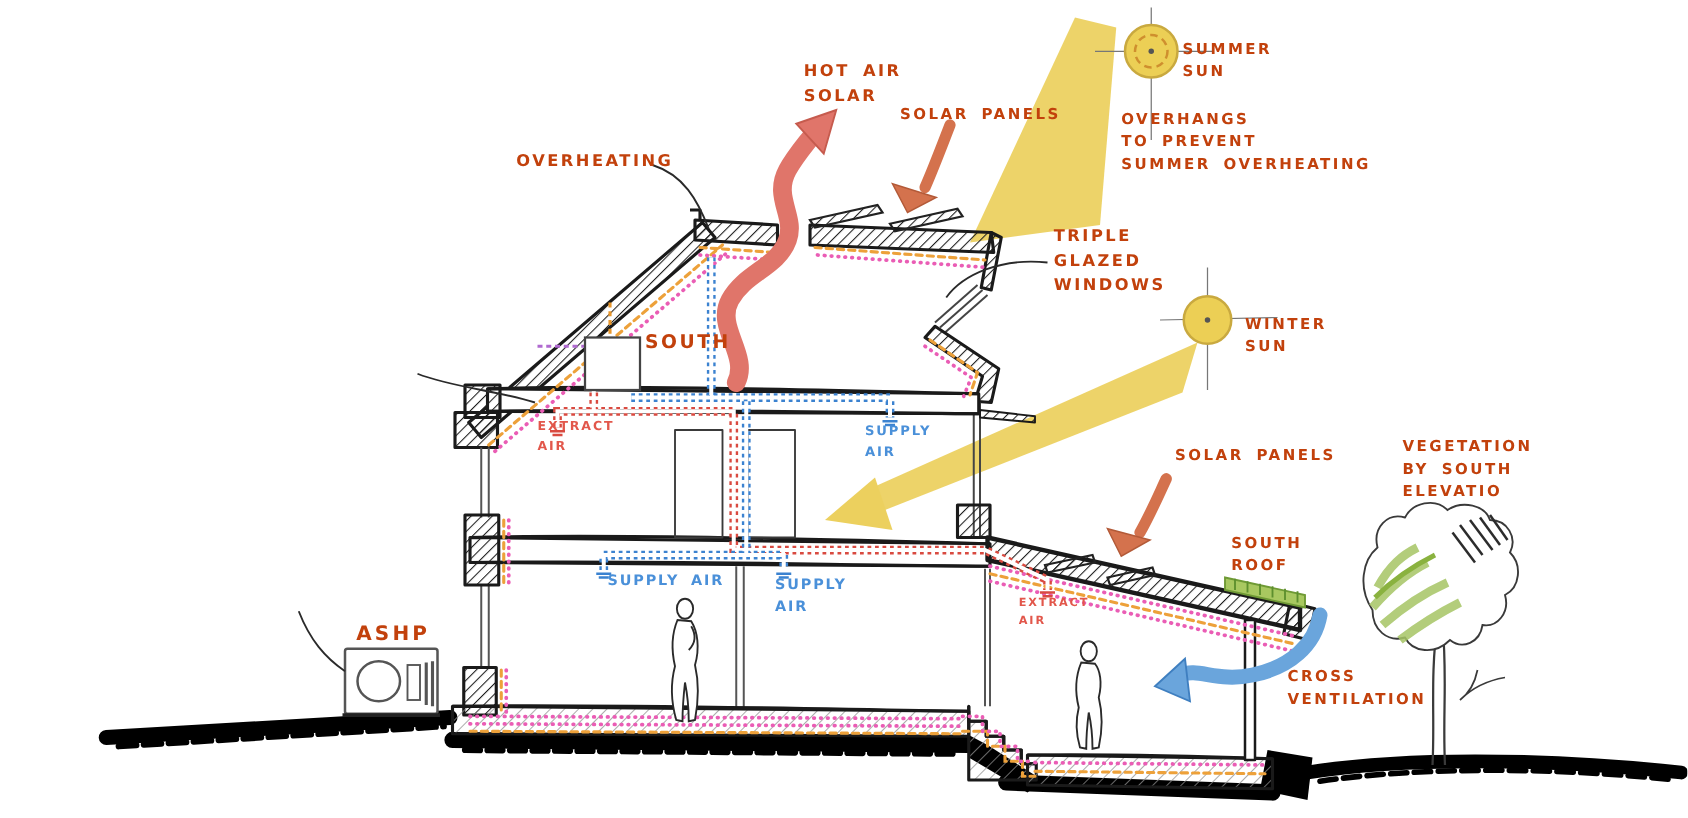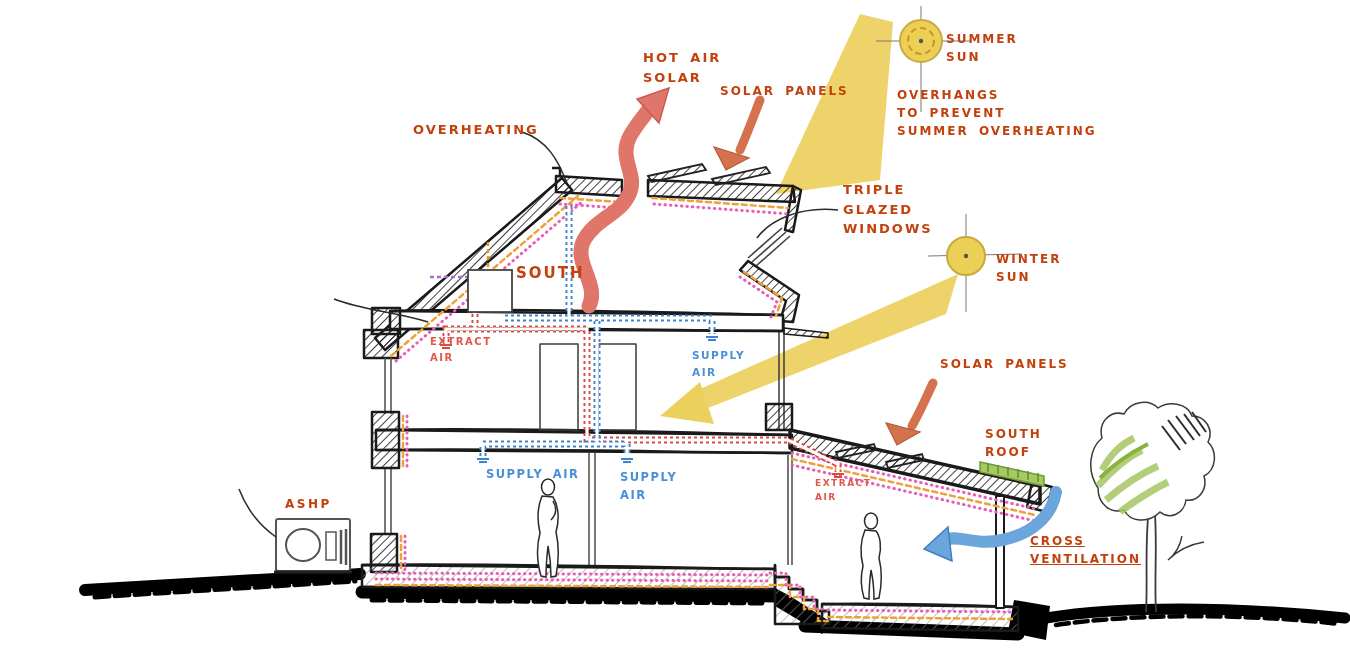--- a/index.html
+++ b/index.html
@@ -4,23 +4,23 @@
 <style>
   html,body{margin:0;padding:0;background:#fff;}
   #canvas{position:relative;width:1350px;height:654px;background:#ffffff;overflow:hidden;
           font-family:"DejaVu Sans","Liberation Sans",sans-serif;}
   svg{position:absolute;left:0;top:0;}
   .label{position:absolute;white-space:pre-line;color:#c2410c;font-weight:600;
          font-size:13px;line-height:1.5;letter-spacing:2px;word-spacing:4px;}
   .label.small{font-size:12px;}
   .label.red{color:#e2574b;font-weight:600;font-size:10px;letter-spacing:1.5px;line-height:1.6;}
   .label.red.tiny{font-size:9px;}
-  .label.blue{color:#4a90d9;font-weight:600;font-size:10.5px;letter-spacing:1.5px;line-height:1.6;margin-top:10px;}
+  .label.blue{color:#4a90d9;font-weight:600;font-size:10.5px;letter-spacing:1.5px;line-height:1.6;}
   .label.blue.mid{font-size:11.5px;}
-  .label.big{font-size:12px;letter-spacing:2.5px;text-align:right;}
+  .label.big{font-size:16px;letter-spacing:2.5px;text-align:right;}
   .label.mvhr{font-size:15px;letter-spacing:2px;}
 </style>
 </head>
 <body>
 
 <div id="canvas">
 
 <svg width="1350" height="654" viewBox="0 0 1350 654">
   <defs>
     <pattern id="hatch" patternUnits="userSpaceOnUse" width="6" height="6" patternTransform="rotate(45)">
@@ -288,16 +288,19 @@
 AIR</div>
 <div class="label big" style="left:285px;top:495px;">ASHP</div>
 <div class="label blue mid" style="left:486px;top:455px;">SUPPLY AIR</div>
 <div class="label blue mid" style="left:620px;top:458px;">SUPPLY
 AIR</div>
 <div class="label small" style="left:940px;top:355px;">SOLAR PANELS</div>
 <div class="label small" style="left:985px;top:425px;">SOUTH
 ROOF</div>
 <div class="label red tiny" style="left:815px;top:476px;">EXTRACT
 AIR</div>
-<div class="label small" style="left:1030px;top:532px;text-decoration:underline;">CROSS
+<div class="label small" style="left:1122px;top:348px;">VEGETATION
+BY SOUTH
+ELEVATIO</div>
+<div class="label small" style="left:1030px;top:532px;">CROSS
 VENTILATION</div>
 
 </div>
 
 </body></html>

